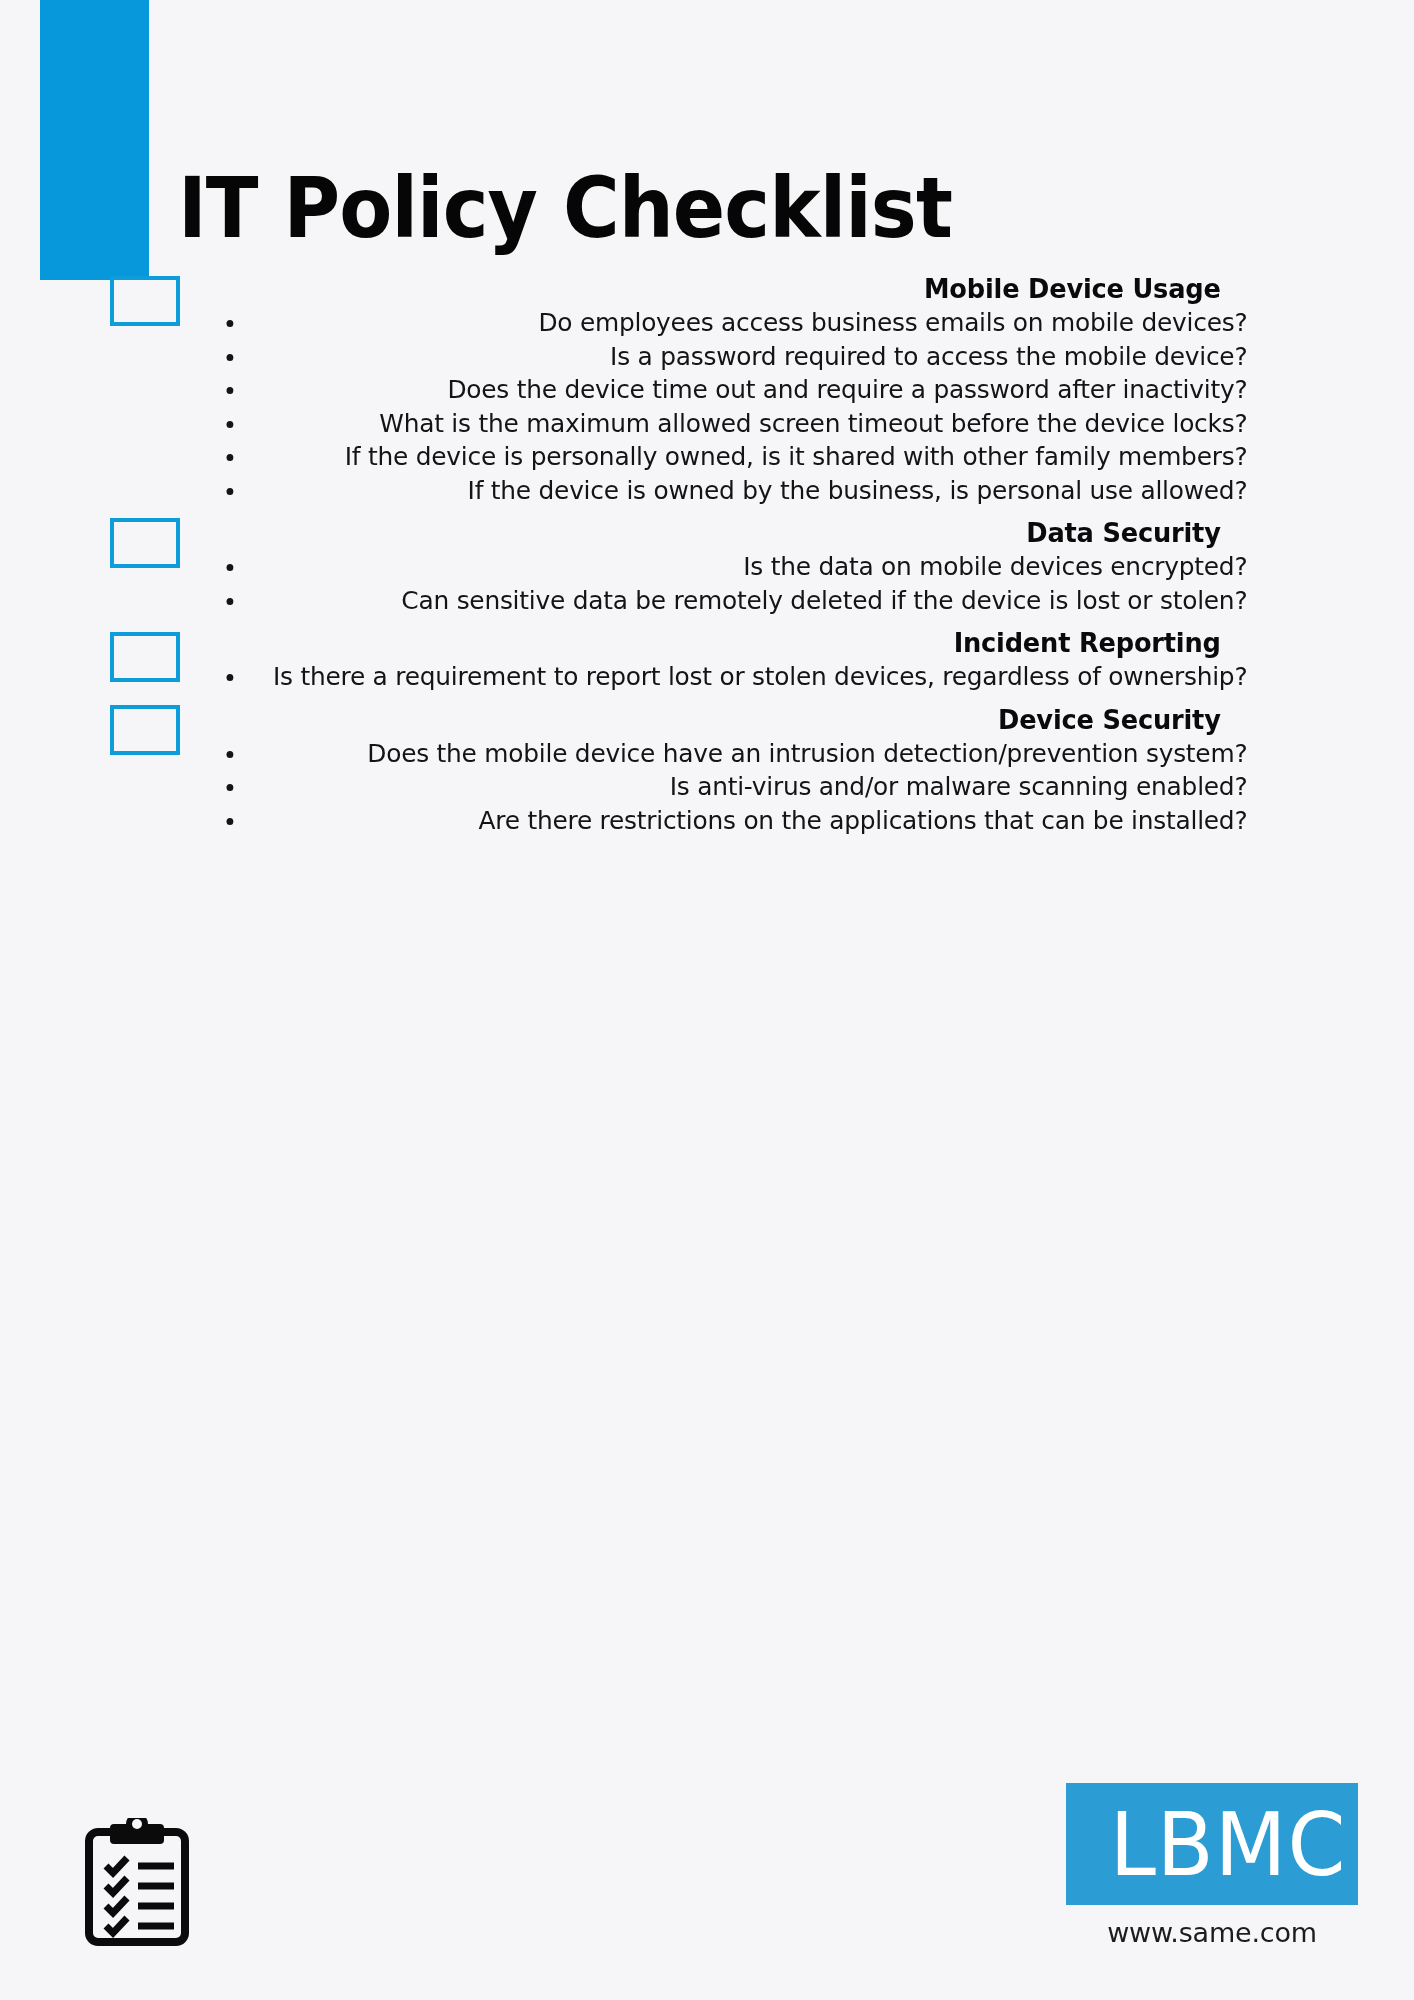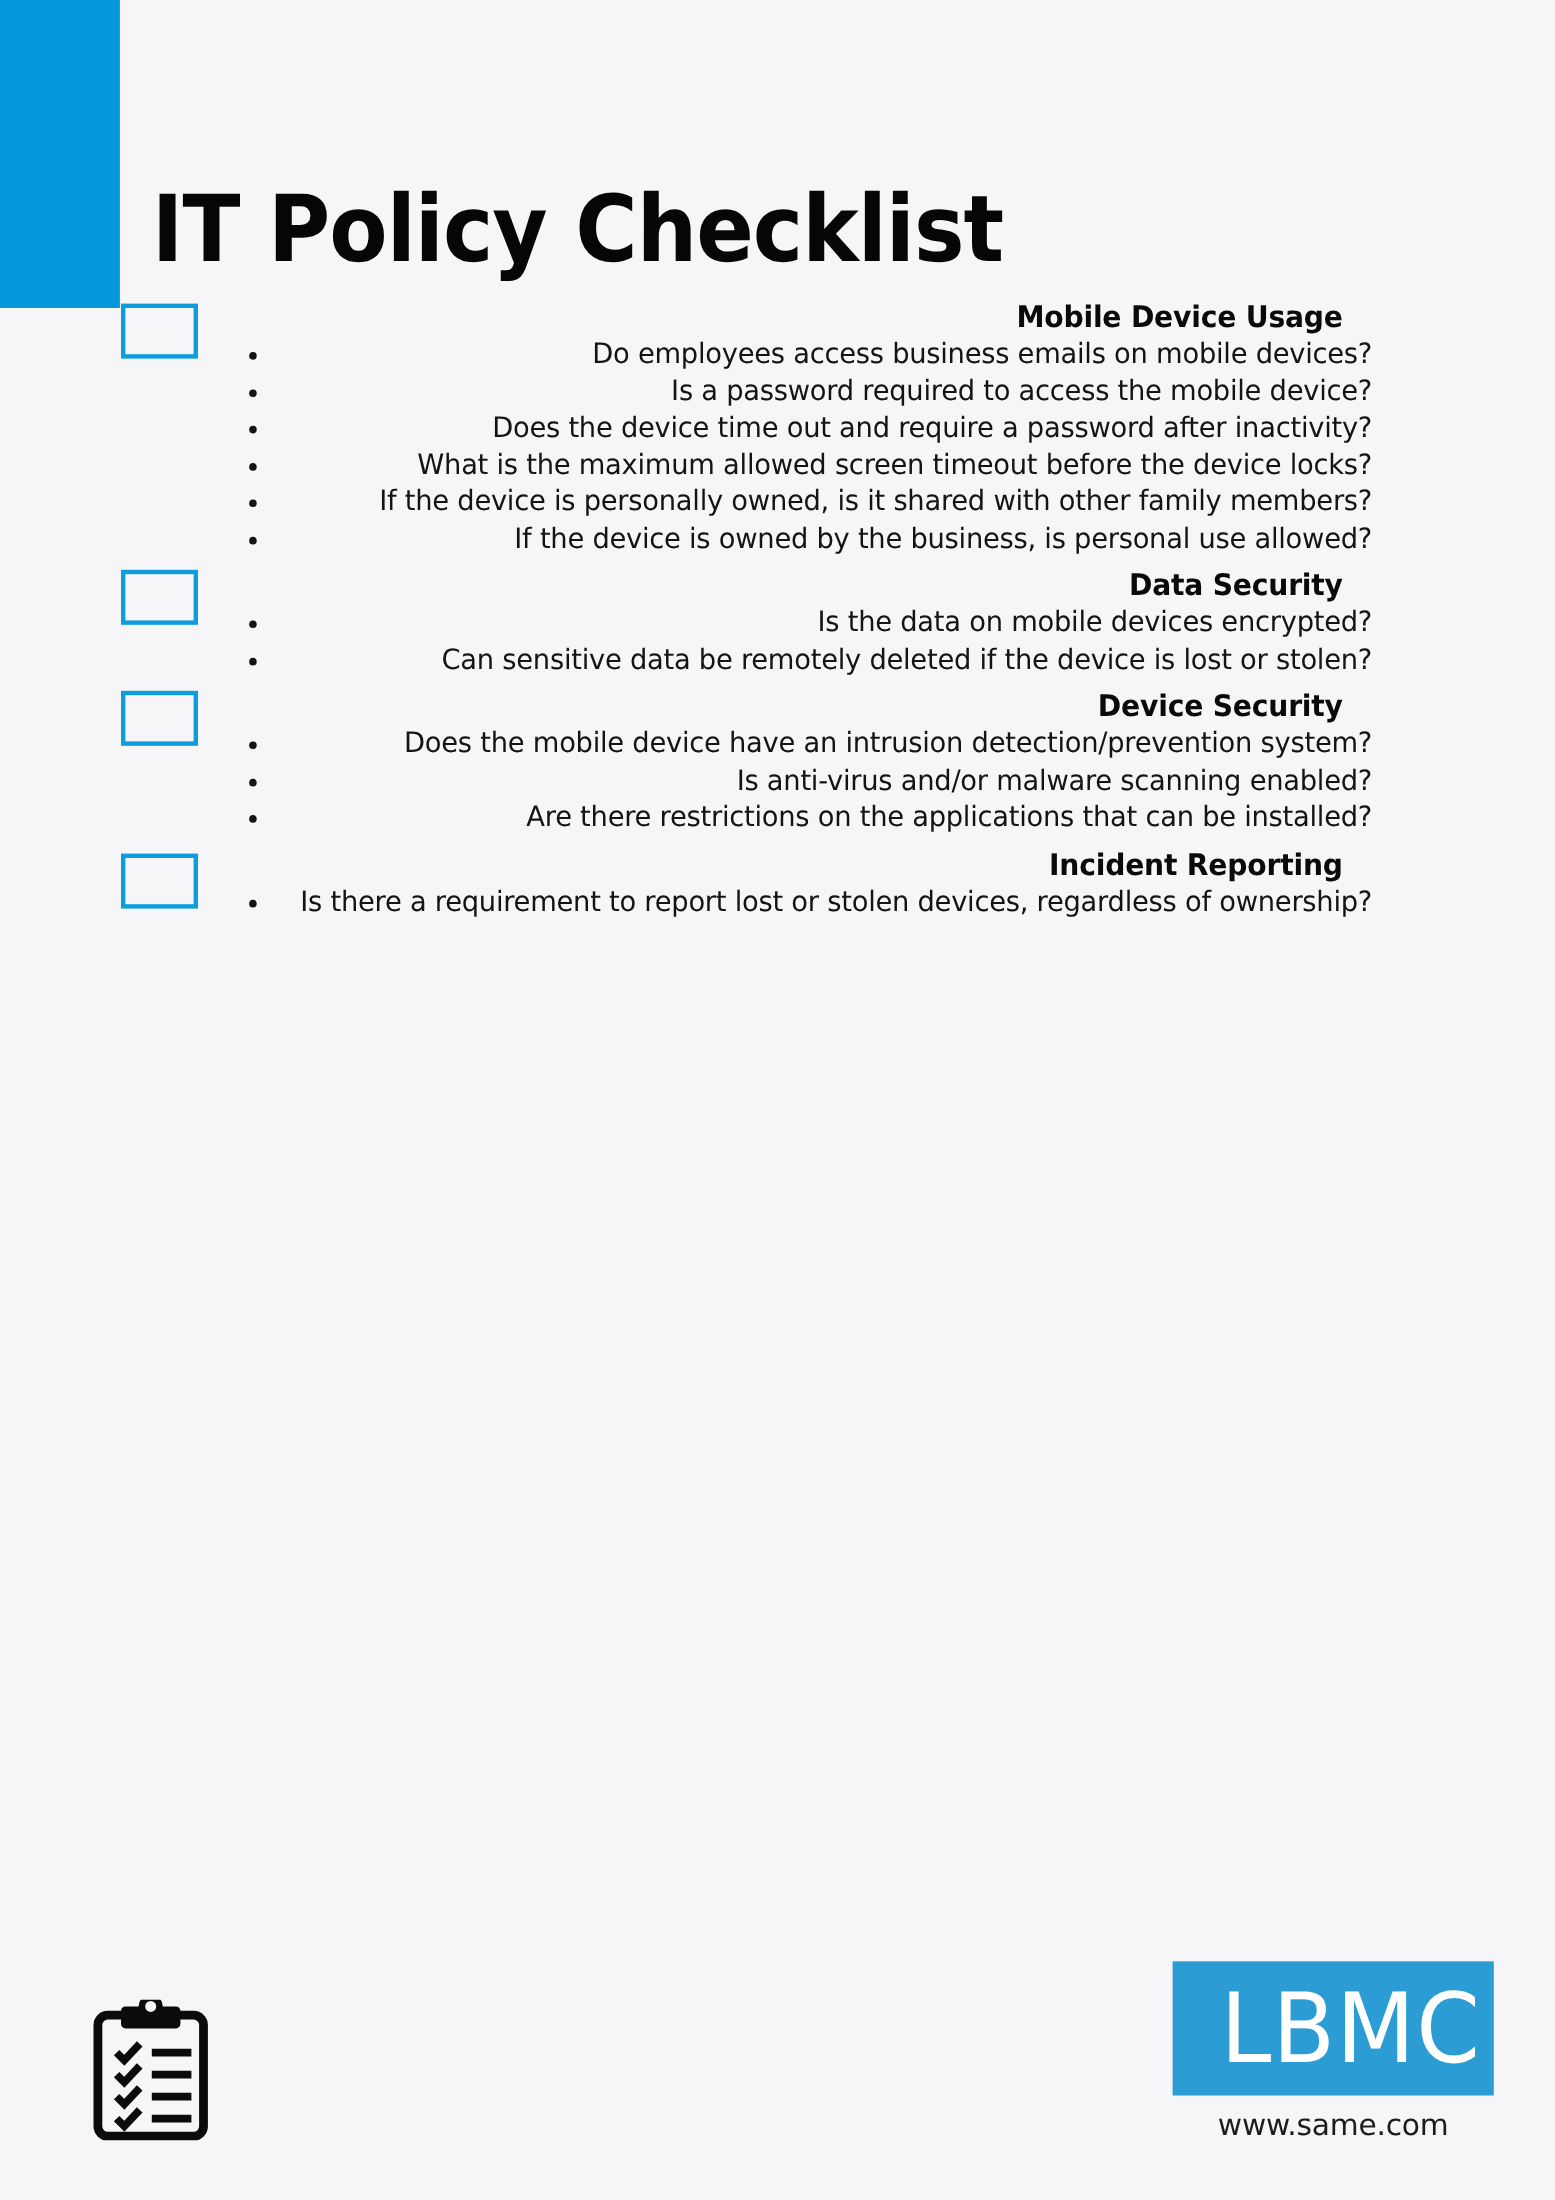--- a/index.html
+++ b/index.html
@@ -12,20 +12,21 @@
     background: #f6f5f8;
     font-family: "DejaVu Sans", sans-serif;
     overflow: hidden;
     position: relative;
   }
 
   
   #header {
     position: relative;
     height: 280px;
+    margin-left: 40px;
   }
   #accent-bar {
     position: absolute;
     left: 0;
     top: 0;
     width: 109px;
     height: 280px;
     background: #0797db;
   }
   #page-title {
@@ -206,40 +207,40 @@
         <div class="checkbox cb-1"></div>
         <div class="section-body">
           <div class="section-heading">Data Security</div>
           <ul class="bullets">
             <li>Is the data on mobile devices encrypted?</li>
             <li>Can sensitive data be remotely deleted if the device is lost or stolen?</li>
           </ul>
         </div>
       </div>
     </div>
+    <div class="section sec-3">
+      <div class="section-row">
+        <div class="checkbox cb-3"></div>
+        <div class="section-body">
+          <div class="section-heading">Incident Reporting</div>
+          <ul class="bullets">
+            <li>Is there a requirement to report lost or stolen devices, regardless of ownership?</li>
+          </ul>
+        </div>
+      </div>
+    </div>
     <div class="section sec-2">
       <div class="section-row">
         <div class="checkbox cb-2"></div>
         <div class="section-body">
           <div class="section-heading">Device Security</div>
           <ul class="bullets">
             <li>Does the mobile device have an intrusion detection/prevention system?</li>
             <li>Is anti-virus and/or malware scanning enabled?</li>
             <li>Are there restrictions on the applications that can be installed?</li>
-          </ul>
-        </div>
-      </div>
-    </div>
-    <div class="section sec-3">
-      <div class="section-row">
-        <div class="checkbox cb-3"></div>
-        <div class="section-body">
-          <div class="section-heading">Incident Reporting</div>
-          <ul class="bullets">
-            <li>Is there a requirement to report lost or stolen devices, regardless of ownership?</li>
           </ul>
         </div>
       </div>
     </div>
   </div>
 
 <div id="footer">
 
   <div id="clipboard-icon">
     <svg viewBox="0 0 110 128" width="110" height="128" xmlns="http://www.w3.org/2000/svg">

